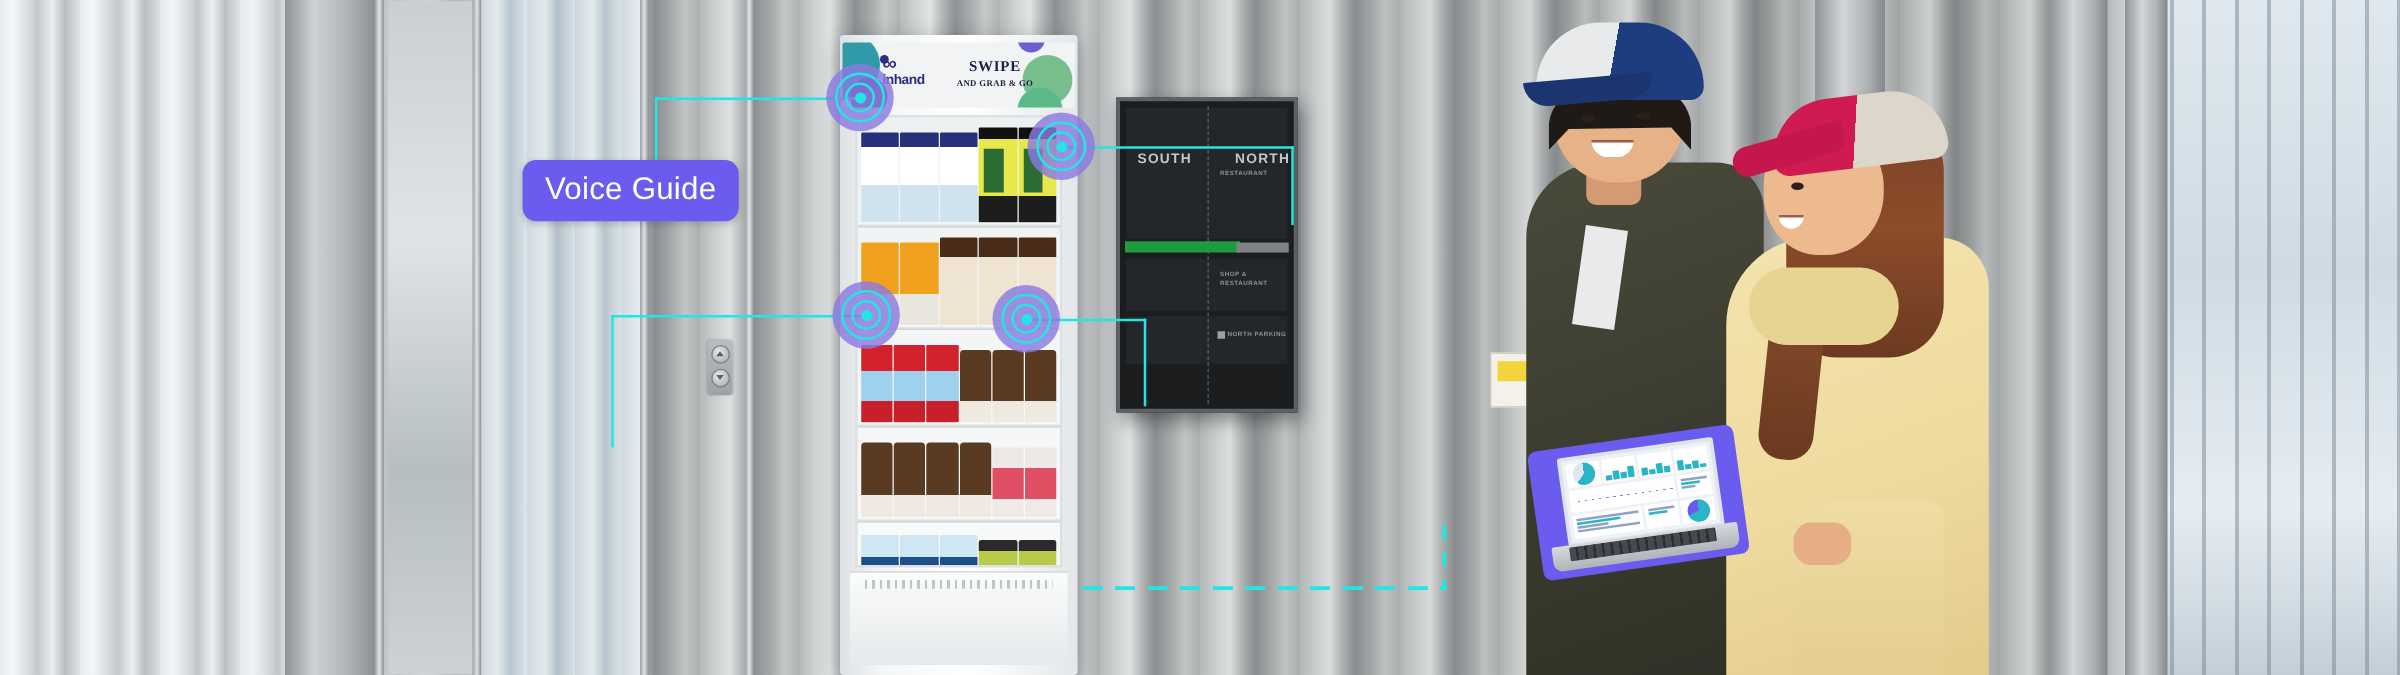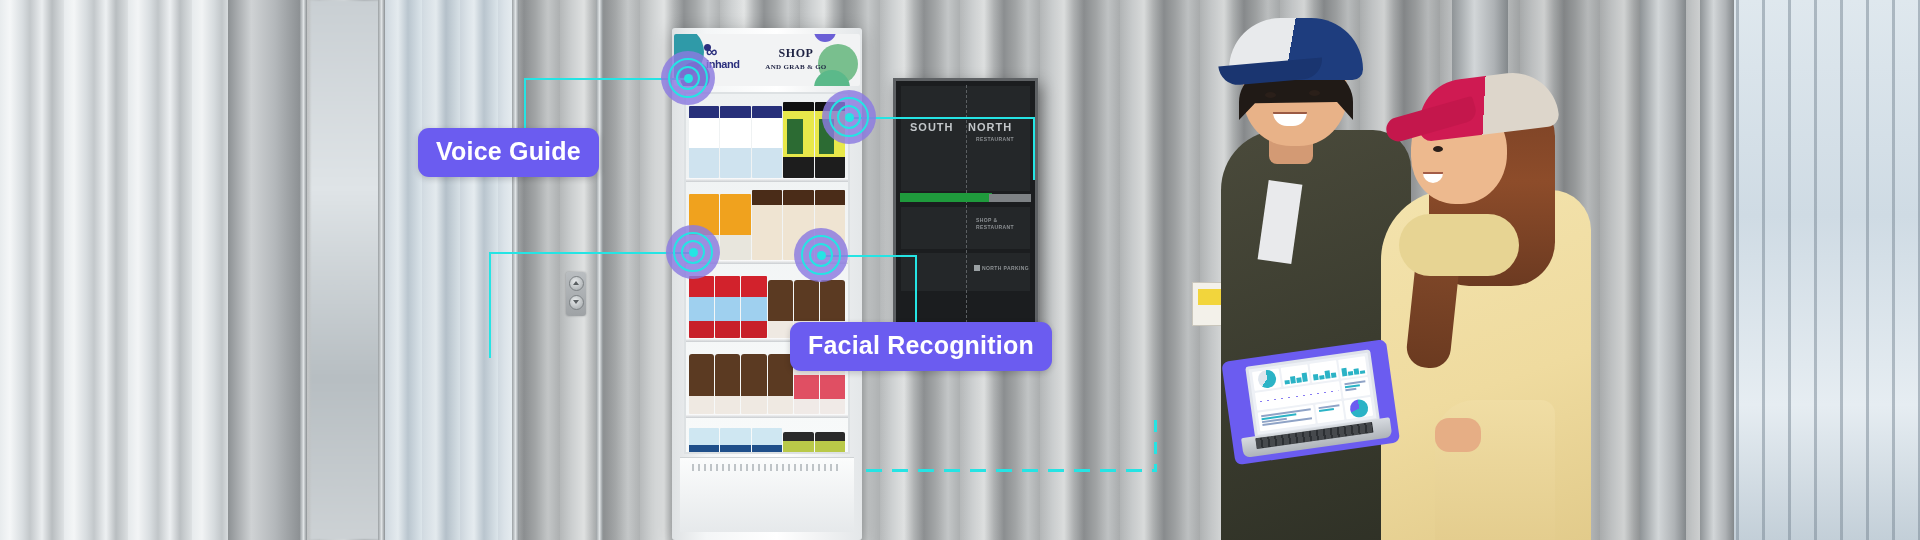--- a/index.html
+++ b/index.html
@@ -471,21 +471,20 @@
     position: absolute;
     background: #6b5cf0;
     color: #ffffff;
     font-size: 25px;
     line-height: 1;
     padding: 11px 18px 13px;
     border-radius: 11px;
     white-space: nowrap;
     letter-spacing: .2px;
     box-shadow: 0 2px 6px rgba(0,0,0,.18);
-    font-weight: bold;
   }
 </style>
 </head>
 <body>
 
 <div class="scene">
 
   <div class="wall"></div>
   <div class="wall-shade"></div>
 
@@ -524,21 +523,21 @@
       <div class="blob blob-green"></div>
       <div class="blob blob-purple"></div>
       <div class="blob blob-green2"></div>
 
       <div class="brand-logo">
         <span class="mark">∞</span>
         <span class="word">inhand</span>
       </div>
 
       <div class="header-copy">
-        <div class="l1">SHOP</div>
+        <div class="l1">SWIPE</div>
         <div class="l2">AND GRAB &amp; GO</div>
       </div>
     </div>
 
     <div class="fridge-glass">
 
       <div class="shelf" style="top:6px;height:78px">
         <div class="item milk" style="height:72px"></div>
         <div class="item milk" style="height:72px"></div>
         <div class="item milk" style="height:72px"></div>
@@ -586,21 +585,21 @@
     </div>
   </div>
 
   <div class="sign">
     <div class="panel" style="top:5px;height:105px"></div>
     <div class="panel" style="top:126px;height:42px"></div>
     <div class="panel" style="top:172px;height:38px"></div>
     <div class="divider"></div>
 
     <div class="t" style="left:14px;top:40px;font-size:11px">SOUTH</div>
-    <div class="t" style="left:72px;top:40px;font-size:11px">NORTH</div>
+    <div class="t" style="left:92px;top:40px;font-size:11px">NORTH</div>
     <div class="t sub" style="left:80px;top:55px;font-size:5px">RESTAURANT</div>
 
     <div class="greenbar" style="top:112px"></div>
     <div class="greybar" style="top:113px"></div>
 
     <div class="t sub" style="left:80px;top:136px;font-size:5px;line-height:7px">SHOP &amp; RESTAURANT</div>
     <div class="t sub" style="left:86px;top:184px;font-size:5px;line-height:7px">NORTH PARKING</div>
     <div style="position:absolute;left:78px;top:184px;width:6px;height:6px;background:#9aa0a3;"></div>
   </div>
 
@@ -723,20 +722,19 @@
     </div>
 
     <div class="wire h" style="left:821px;top:255px;width:96px"></div>
     <div class="wire v" style="left:915px;top:255px;height:70px"></div>
     <div class="marker" style="left:821px;top:255px">
       <div class="halo"></div>
       <div class="r1"></div>
       <div class="r2"></div>
       <div class="core"></div>
     </div>
-    <div class="tag" style="left:790px;top:322px">Facial Recognition</div>
 
     <div class="dashed" style="left:866px;top:469px;width:290px"></div>
     <div class="dashed v" style="left:1154px;top:420px;height:52px"></div>
 
   </div>
 
 </div>
 
 </body></html>

